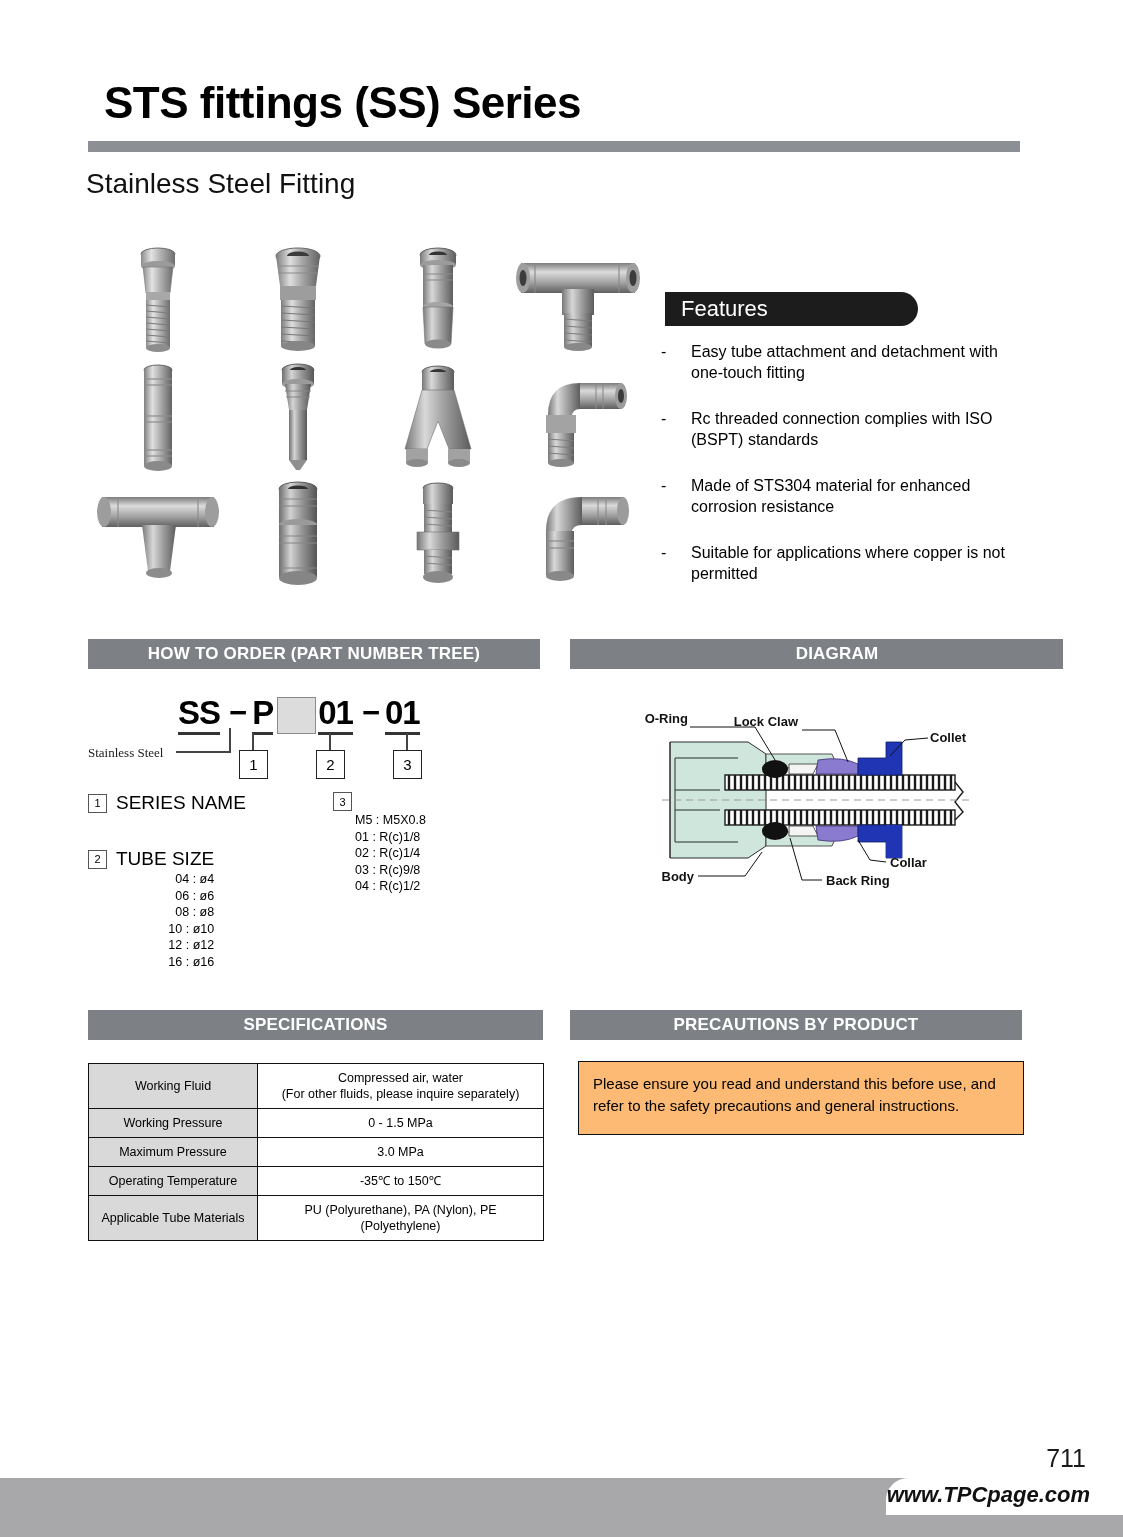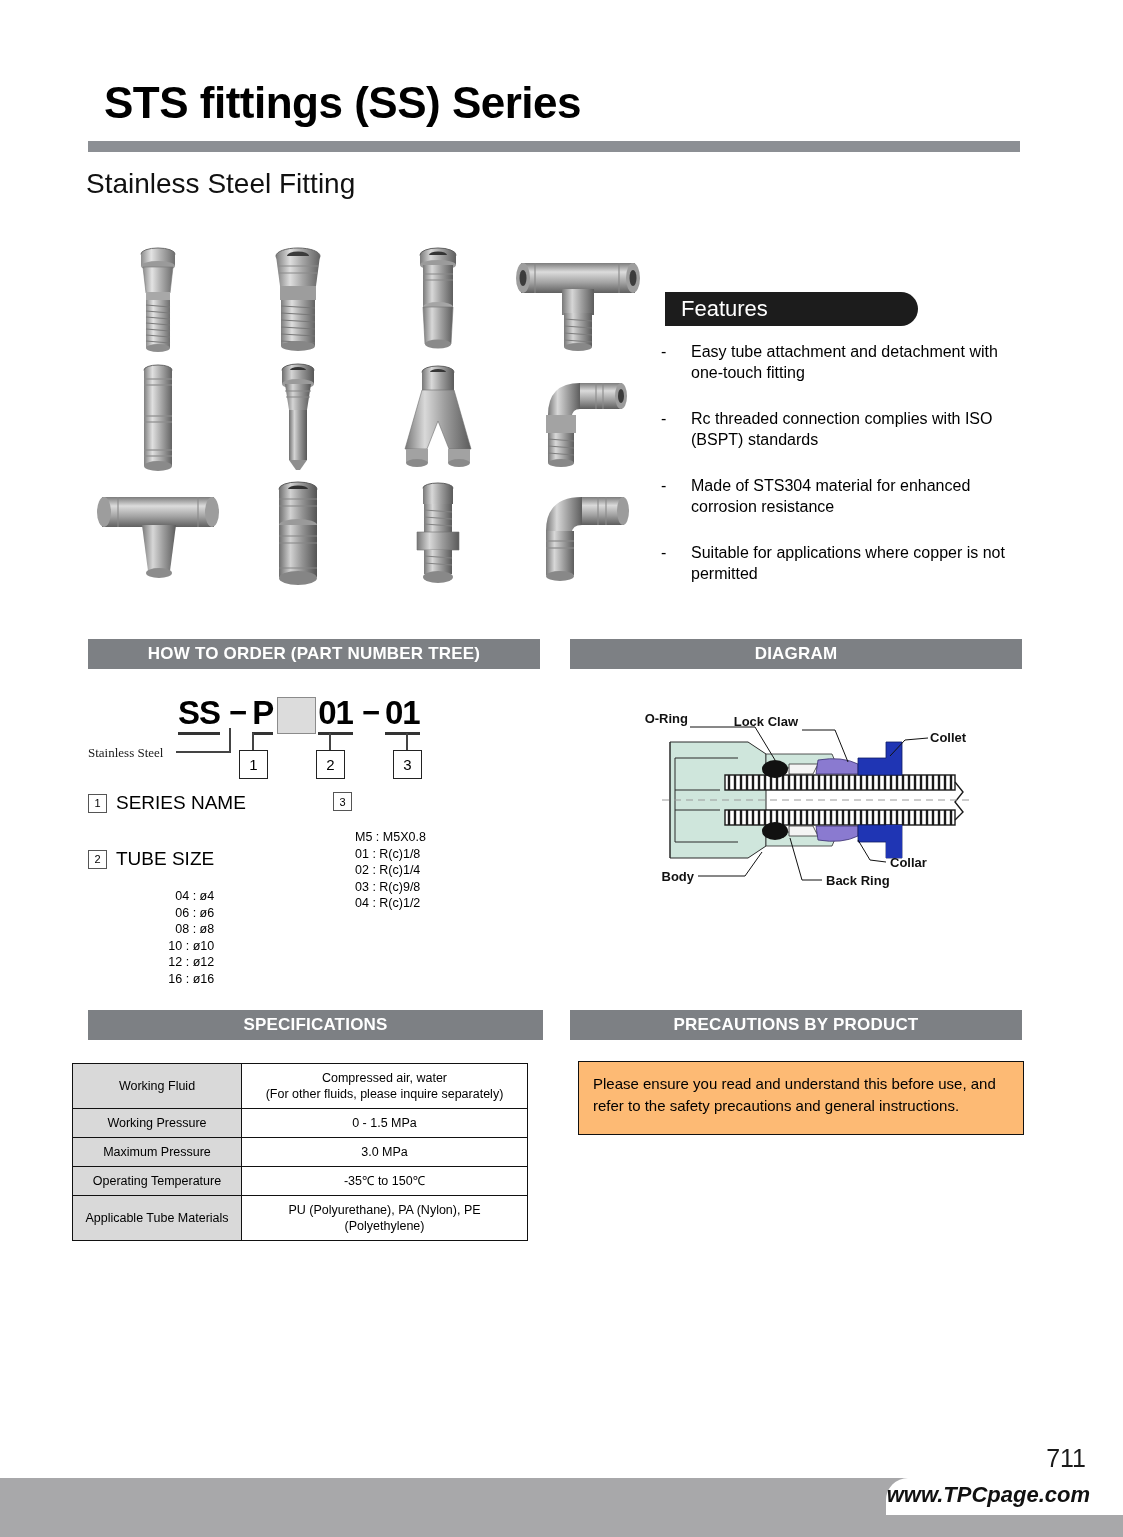--- a/index.html
+++ b/index.html
@@ -26,21 +26,21 @@
   #features-list{position:absolute;left:661px;top:341px;width:360px;}
   .feature-item{display:flex;margin-bottom:25px;}
   .feature-dash{width:30px;flex:0 0 30px;font-size:16px;line-height:21px;}
   .feature-text{font-size:16px;line-height:21px;}
 
   
   .sec-bar{position:absolute;height:30px;background:#7d8084;color:#fff;
      font-size:17px;font-weight:bold;display:flex;align-items:center;
      justify-content:center;letter-spacing:.2px;}
   #bar-order{left:88px;top:639px;width:452px;}
-  #bar-diagram{left:570px;top:639px;width:452px;}
+  #bar-diagram{left:570px;top:639px;width:452px;padding-left:41px;}
   #bar-specs{left:88px;top:1010px;width:455px;}
   #bar-precautions{left:570px;top:1010px;width:452px;}
 
   
   #pn-area{position:absolute;left:88px;top:690px;width:460px;height:300px;}
   #pn-row{position:absolute;left:90px;top:5px;display:flex;align-items:flex-start;}
   .pn-seg{position:relative;margin-right:4px;}
   .pn-txt{font-size:33px;font-weight:bold;line-height:36px;letter-spacing:-1px;}
   .pn-ul{height:3px;background:#333;margin-top:1px;}
   .pn-dash{font-size:31px;font-weight:bold;line-height:36px;margin:0 5px;}
@@ -51,32 +51,32 @@
   .pn-stem{position:absolute;width:1.6px;background:#444;}
   #ss-label{position:absolute;left:0px;top:55px;font-size:13px;color:#1a1a1a;
       font-family:"Liberation Serif",serif;}
   #ss-line-h{position:absolute;left:88px;top:61px;width:55px;height:1.6px;background:#444;}
   #ss-line-v{position:absolute;left:141px;top:38px;width:1.6px;height:24px;background:#444;}
 
   .legend-h{font-size:19px;display:flex;align-items:center;}
   .legend-badge{width:17px;height:17px;border:1.4px solid #555;font-size:11px;
       display:flex;align-items:center;justify-content:center;margin-right:9px;
       flex:0 0 17px;}
-  .legend-list{font-size:12.5px;line-height:16.5px;margin-top:18px;}
+  .legend-list{font-size:12.5px;line-height:16.5px;margin-top:1px;}
   #leg-series{position:absolute;left:0px;top:102px;}
   #leg-tube{position:absolute;left:0px;top:158px;}
   #leg-tube .legend-list{margin-left:30px;text-align:right;}
   #leg-thread{position:absolute;left:245px;top:102px;}
   #leg-thread .legend-list{margin-left:22px;}
 
   
   #diagram-box{position:absolute;left:570px;top:680px;width:452px;height:240px;background:#fff;}
 
   
-  #spec-table{position:absolute;left:72px;top:1063px;width:456px;border-collapse:collapse;}
+  #spec-table{position:absolute;left:88px;top:1063px;width:456px;border-collapse:collapse;}
   #spec-table td{border:1.5px solid #111;font-size:12.5px;text-align:center;
       padding:6px 5px;line-height:16px;}
   #spec-table td.lbl{background:#d9d9d9;width:158px;}
   #spec-table td.val{background:#fff;}
 
   
   #precaution-box{position:absolute;left:578px;top:1061px;width:444px;height:72px;
       border:1.5px solid #111;background:#fdba74;}
   #precaution-text{position:absolute;left:14px;top:11px;width:418px;
       font-size:15px;line-height:22px;}

